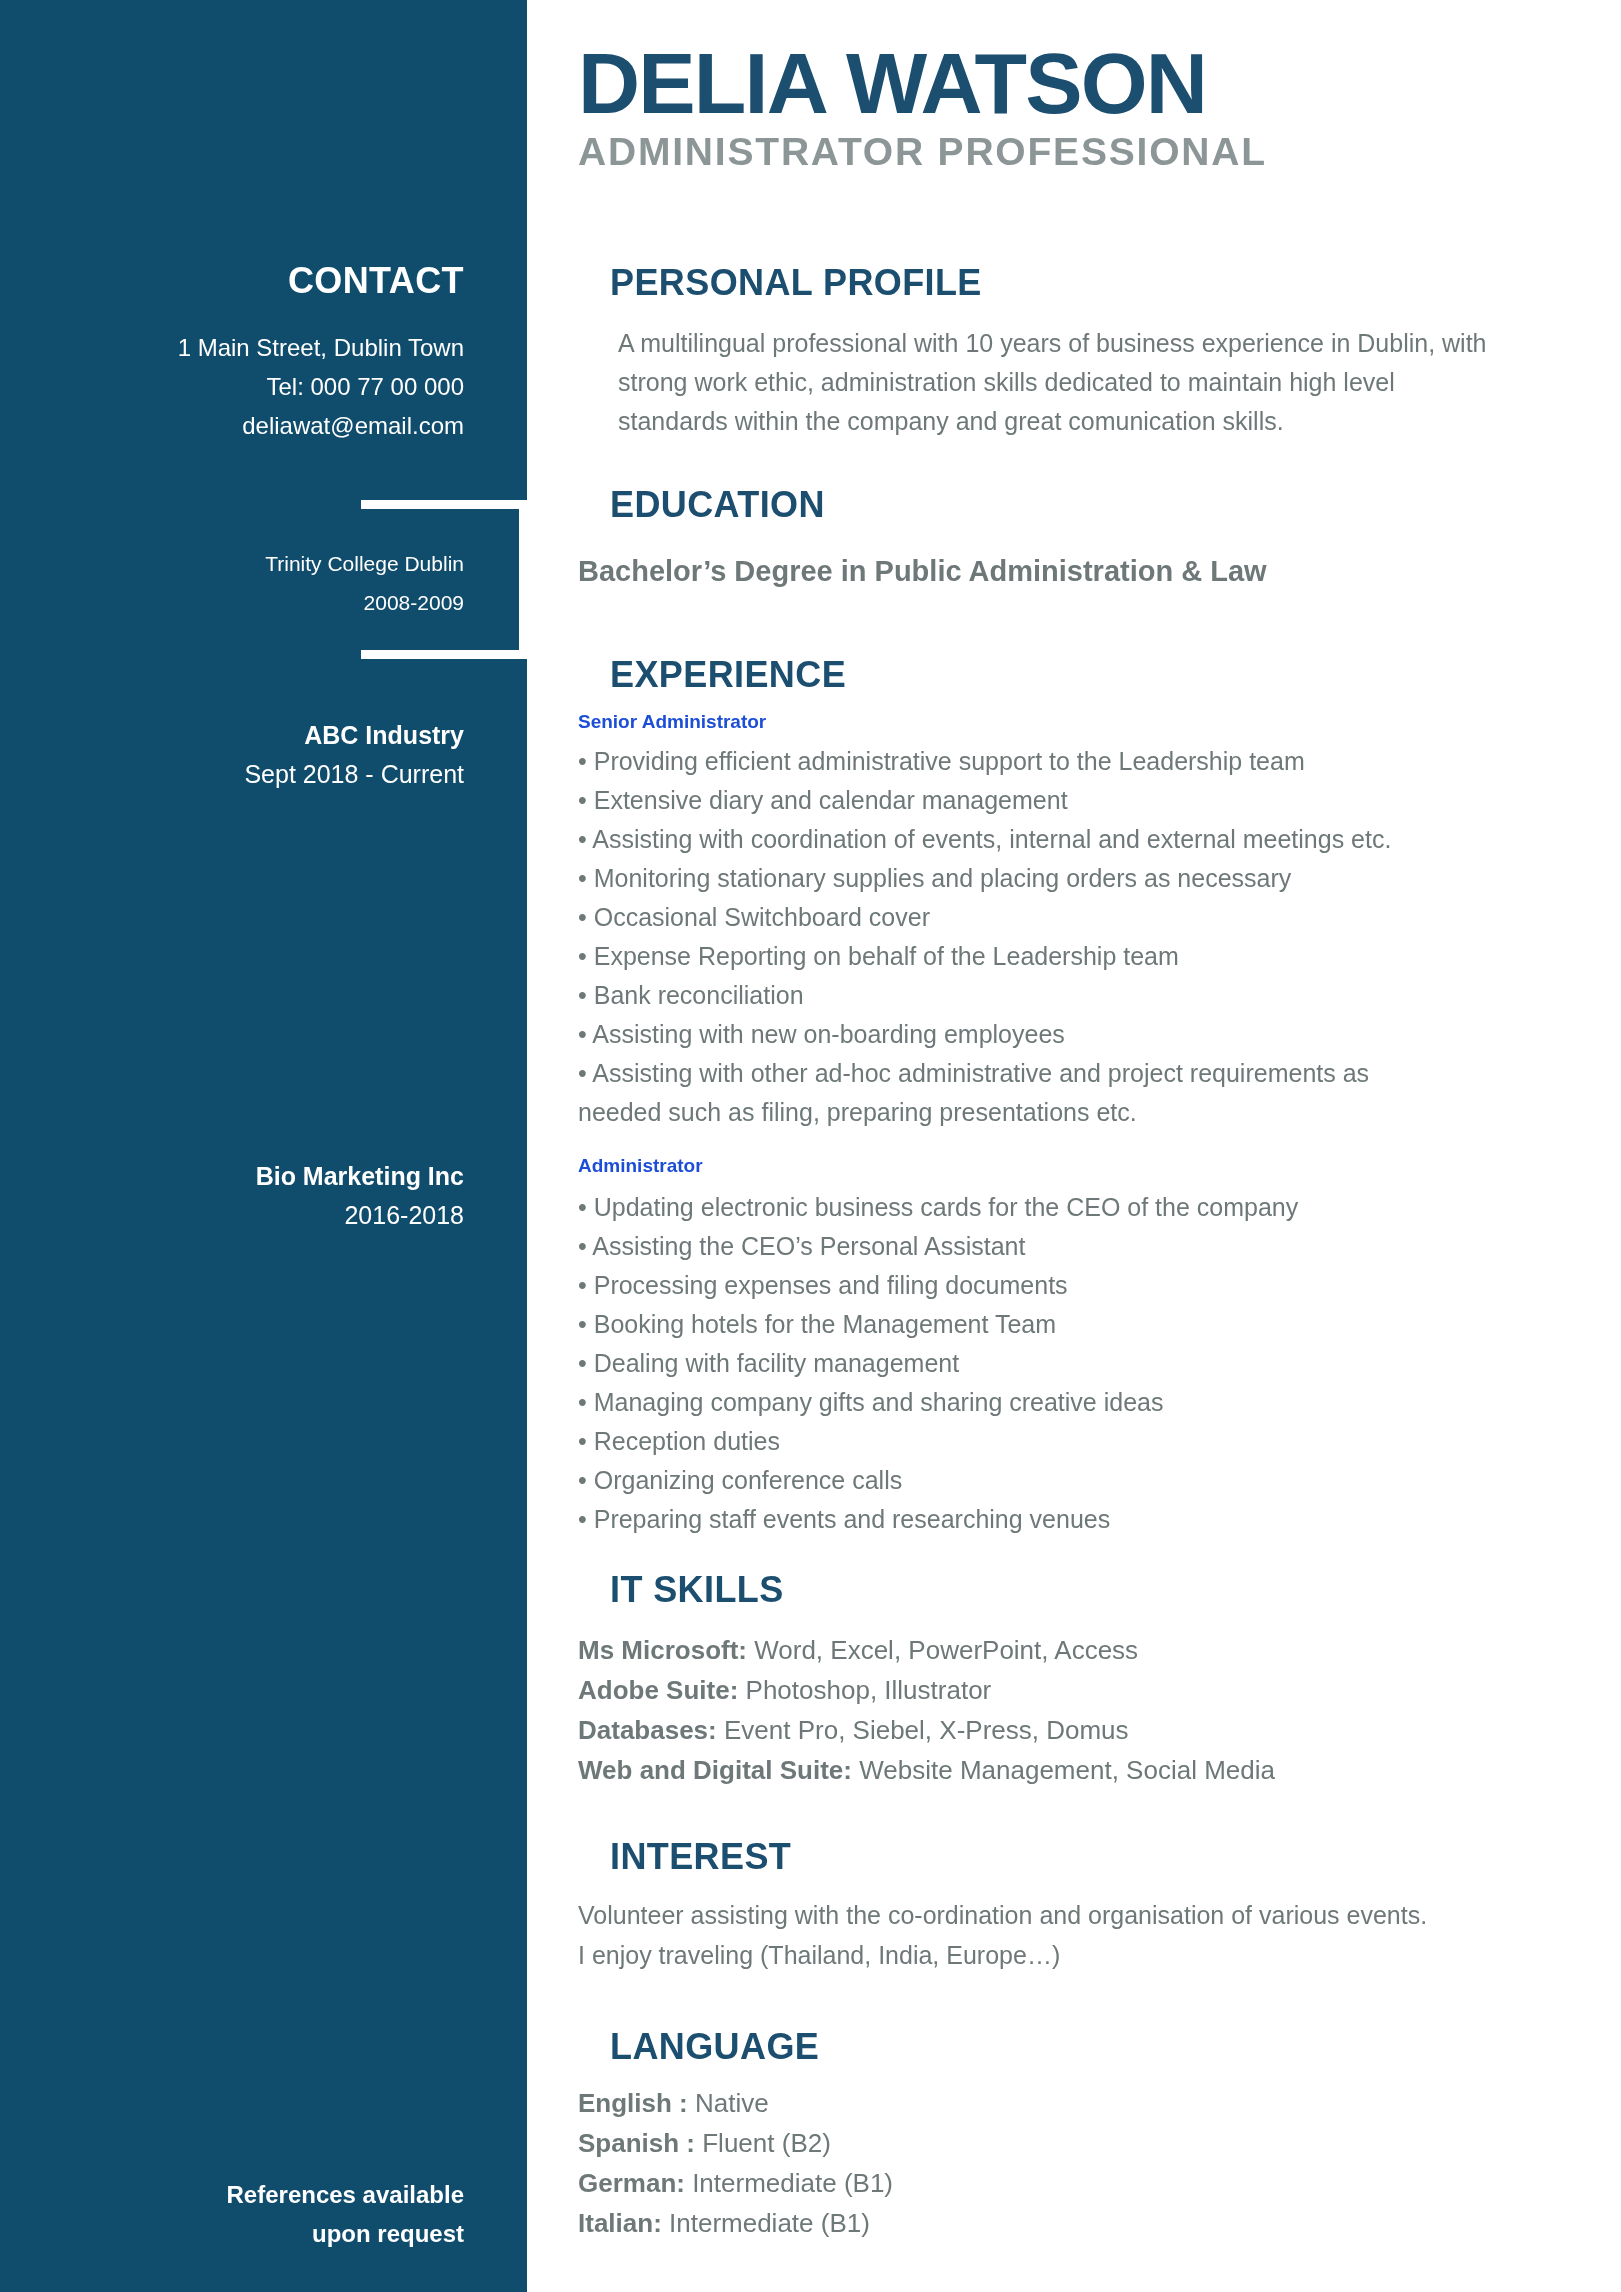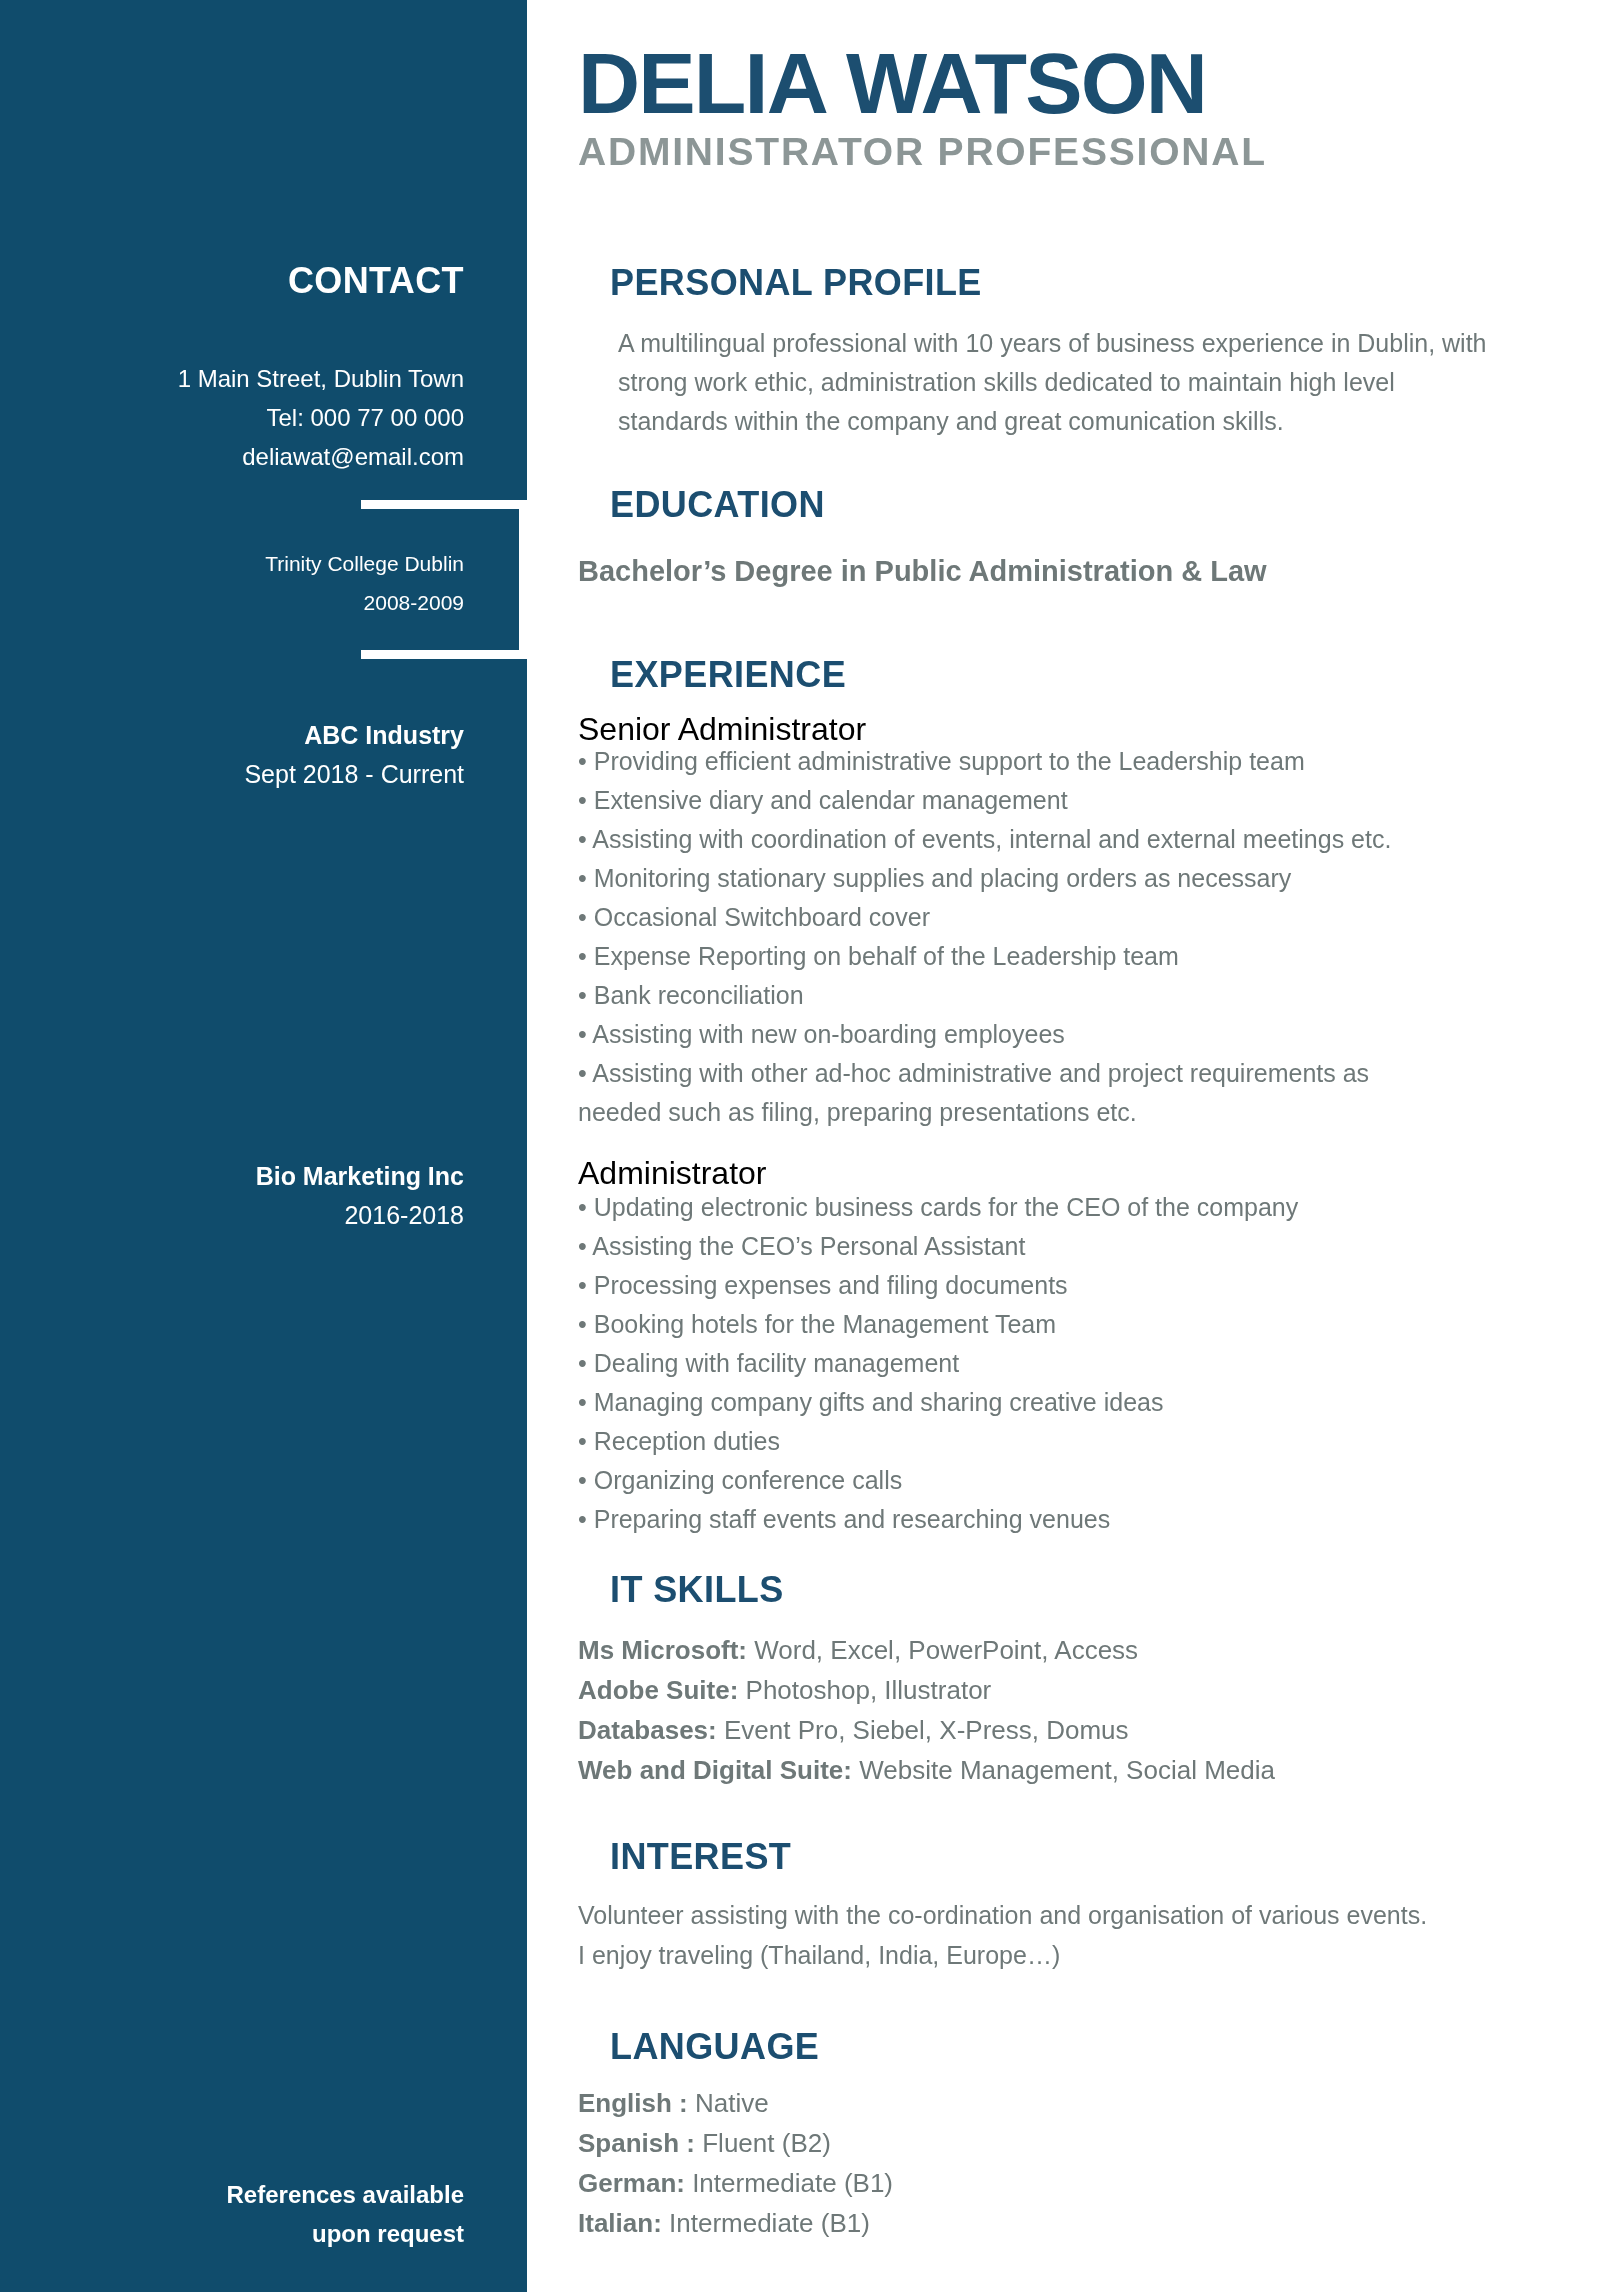--- a/index.html
+++ b/index.html
@@ -21,21 +21,21 @@
     box-sizing:border-box;
     border-top:9px solid #ffffff;
     border-right:8px solid #ffffff;
     border-bottom:9px solid #ffffff;
   }
   .side-block{left:54px;width:410px;text-align:right;color:#ffffff;}
   .side-h{
     top:260px;
     font-size:36px;font-weight:bold;letter-spacing:0.4px;
   }
-  .contact-lines{top:328px;font-size:24px;line-height:39px;margin-top:31px;}
+  .contact-lines{top:328px;font-size:24px;line-height:39px;}
   .contact-lines ul, ul{list-style:none;margin:0;padding:0;}
   .side-edu{top:544px;font-size:21px;line-height:39px;}
   .side-job1{top:716px;font-size:25px;line-height:39px;}
   .side-job2{top:1157px;font-size:25px;line-height:39px;}
   .side-bold{font-weight:bold;}
   .side-refs{
     top:2175px;font-size:24px;line-height:39px;font-weight:bold;
     white-space:pre-line;
     text-align:right;
   }
@@ -65,21 +65,21 @@
   .body-text{
     color:#6E7878;font-size:25px;line-height:39px;
     white-space:pre-line;
   }
   .profile-text{top:324px;margin-left:40px;}
   .degree{
     top:555px;
     font-size:29px;font-weight:bold;color:#6E7878;
   }
   .role-title{
-    font-size:32px;font-weight:normal;color:#000000;
+    font-size:19px;font-weight:bold;color:#1d4ed8;
   }
   .role1-title{top:711px;}
   .role2-title{top:1155px;}
   .bullets{color:#6E7878;font-size:25px;line-height:39px;}
   .bullets1{top:742px;}
   .bullets2{top:1188px;}
   .bullets li{white-space:pre-line;}
   .bullets li::before{content:"\2022  ";}
   .kv-list{color:#6E7878;font-size:26px;line-height:40px;}
   .skills-list{top:1630px;}

